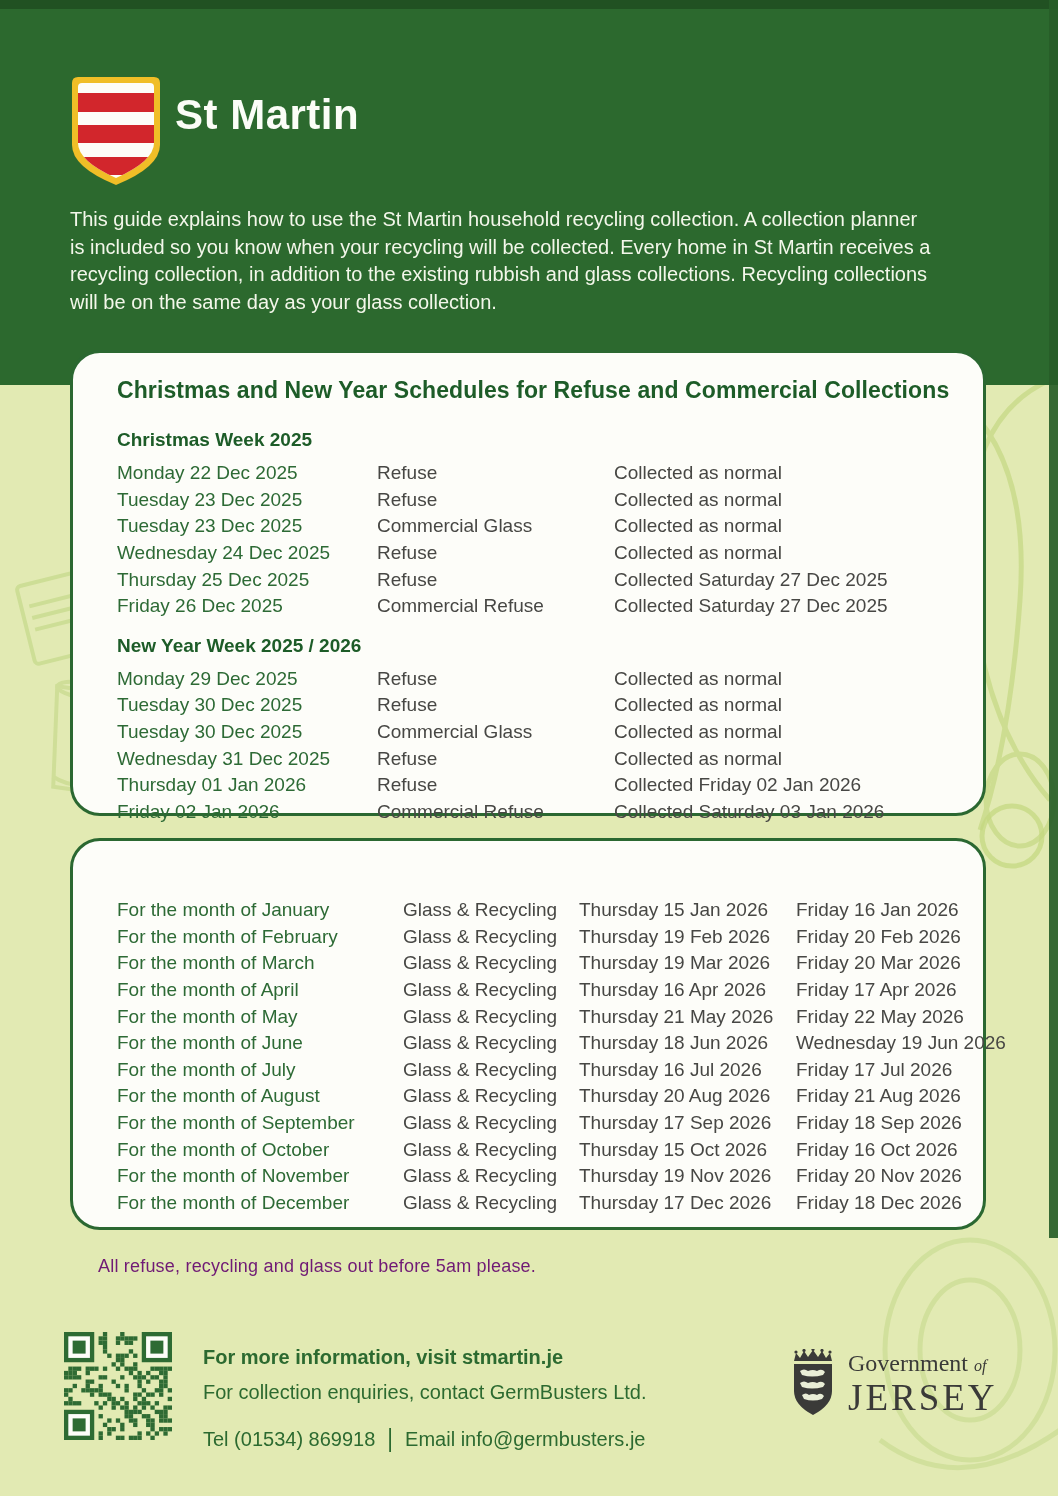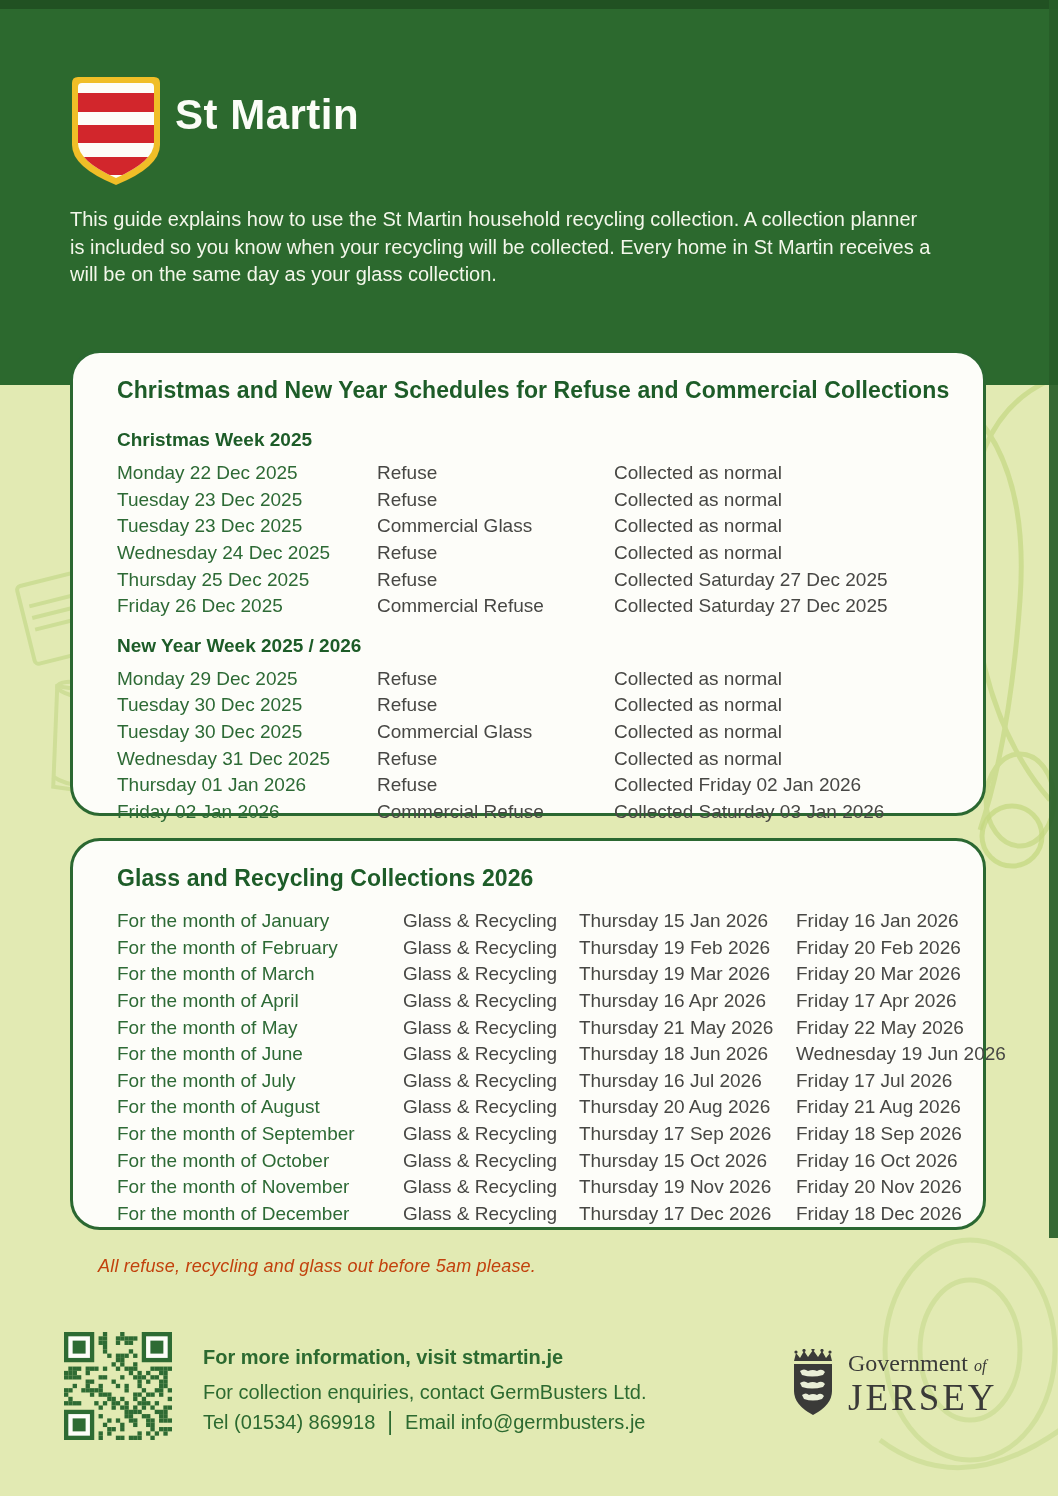--- a/index.html
+++ b/index.html
@@ -38,33 +38,33 @@
   }
   .card-1{top:350px;height:466px;}
   .card-2{top:838px;height:392px;}
   .card h2{margin:0 0 10px 0;font-size:23px;font-weight:700;color:#1d5c28;letter-spacing:.1px;}
   .card h3{margin:15px 0 9px 0;font-size:19px;font-weight:700;color:#1d5c28;}
   .card-1 .sec-first h3{margin-top:25px;}
   .trow{display:grid;align-items:center;height:26.6px;font-size:19px;color:#474744;}
   .trow3{grid-template-columns:260px 237px 1fr;}
   .trow4{grid-template-columns:286px 176px 217px 1fr;}
   .trow .c-green{color:#2d6a35;}
-  .card-2 .rows{margin-top:16px;}
+  .card-2 .rows{margin-top:32px;}
   .trow span{white-space:nowrap;overflow:visible;}
   
   .note{
     position:absolute;left:98px;top:1256px;z-index:2;
-    font-size:18px;font-style:italic;color:#c2410c;letter-spacing:.2px;
+    font-size:18px;color:#701a75;letter-spacing:.2px;
   }
   
   .qr{position:absolute;left:64px;top:1332px;width:108px;height:108px;z-index:2;}
   .qr svg{fill:#2e6b33;}
   .footer-text{position:absolute;left:203px;top:1346px;z-index:2;color:#2c6a30;}
   .footer-info{font-size:20px;font-weight:700;margin-bottom:12px;}
-  .footer-enq{font-size:20px;margin-bottom:5px;}
+  .footer-enq{font-size:20px;margin-bottom:22px;}
   .footer-tel{font-size:20px;display:flex;align-items:center;gap:12px;}
   .footer-sep{color:#2c6a30;font-size:22px;transform:scaleY(1.2);display:inline-block;}
   .gov{position:absolute;left:790px;top:1345px;z-index:2;display:flex;align-items:flex-end;}
   .gov-crest{width:46px;height:68px;margin-right:12px;margin-top:4px;}
   .gov-text{font-family:"Liberation Serif", serif;color:#3a3a38;}
   .gov-line1{font-size:24px;line-height:26px;}
   .gov-line1 .of{font-size:16px;font-style:italic;}
   .gov-line2{font-size:37px;font-weight:400;letter-spacing:3px;line-height:38px;}
 </style>
 </head>
@@ -116,20 +116,21 @@
       <rect x="0" y="50" width="92" height="18" fill="#d2262c"></rect>
       <rect x="0" y="82" width="92" height="18" fill="#d2262c"></rect>
     </g>
   </svg>
   <div class="titleblock">
     <div class="parish-name">St Martin</div>
   </div>
   <div class="intro">
     <div class="intro-line">This guide explains how to use the St Martin household recycling collection. A collection planner</div>
     <div class="intro-line">is included so you know when your recycling will be collected. Every home in St Martin receives a</div>
+    <div class="intro-line">recycling collection, in addition to the existing rubbish and glass collections. Recycling collections</div>
     <div class="intro-line">will be on the same day as your glass collection.</div>
   </div>
 </div>
 
 <div class="edge-right"></div>
 
 <div class="card card-1">
   <h2>Christmas and New Year Schedules for Refuse and Commercial Collections</h2>
 
   <section class="sec-first">
@@ -211,21 +212,20 @@
         <div class="trow trow3">
           <span class="c-green">Friday 02 Jan 2026</span>
           <span>Commercial Refuse</span>
           <span>Collected Saturday 03 Jan 2026</span>
         </div>
       </div>
   </section>
 </div>
 
 <div class="card card-2">
-  <h2>Glass and Recycling Collections 2026</h2>
   <div class="rows">
 
       <div class="trow trow4">
         <span class="c-green">For the month of January</span>
         <span>Glass &amp; Recycling</span>
         <span>Thursday 15 Jan 2026</span>
         <span>Friday 16 Jan 2026</span>
       </div>
 
       <div class="trow trow4">

